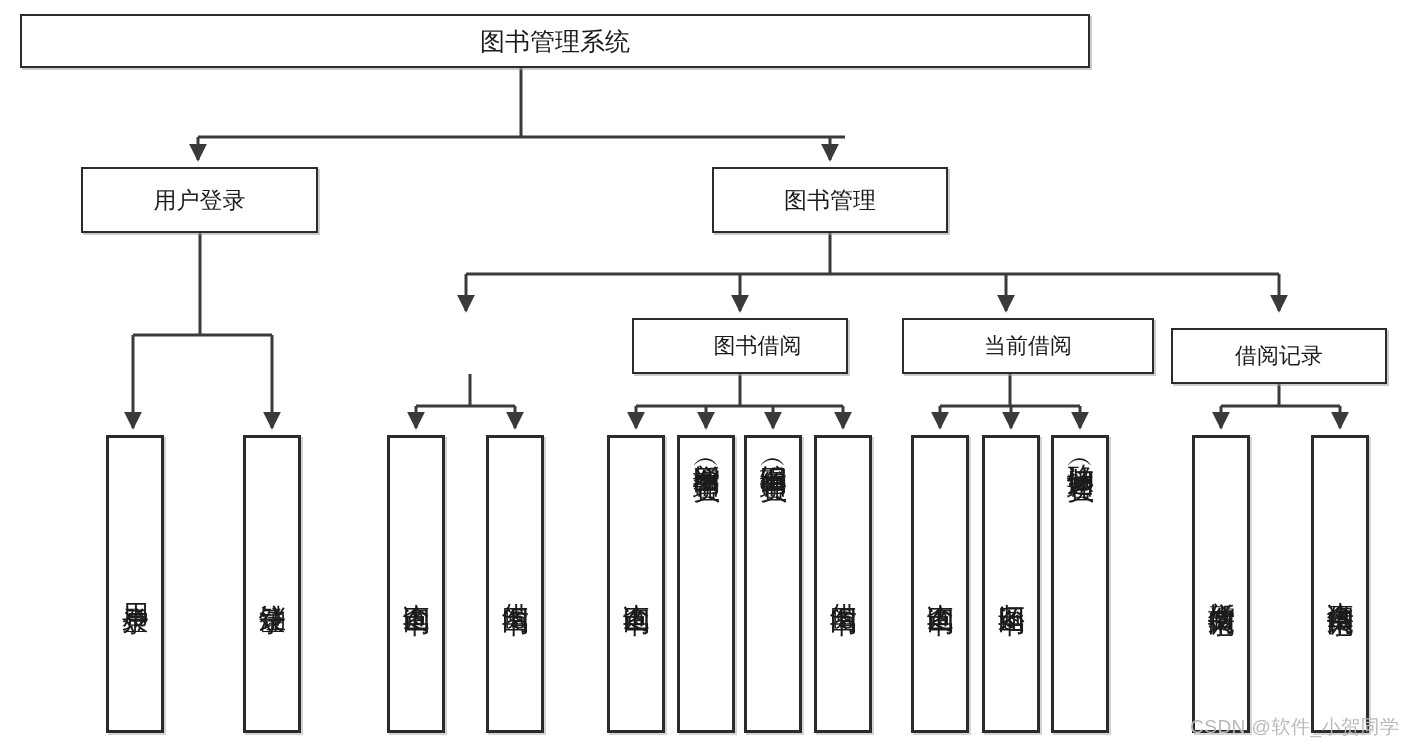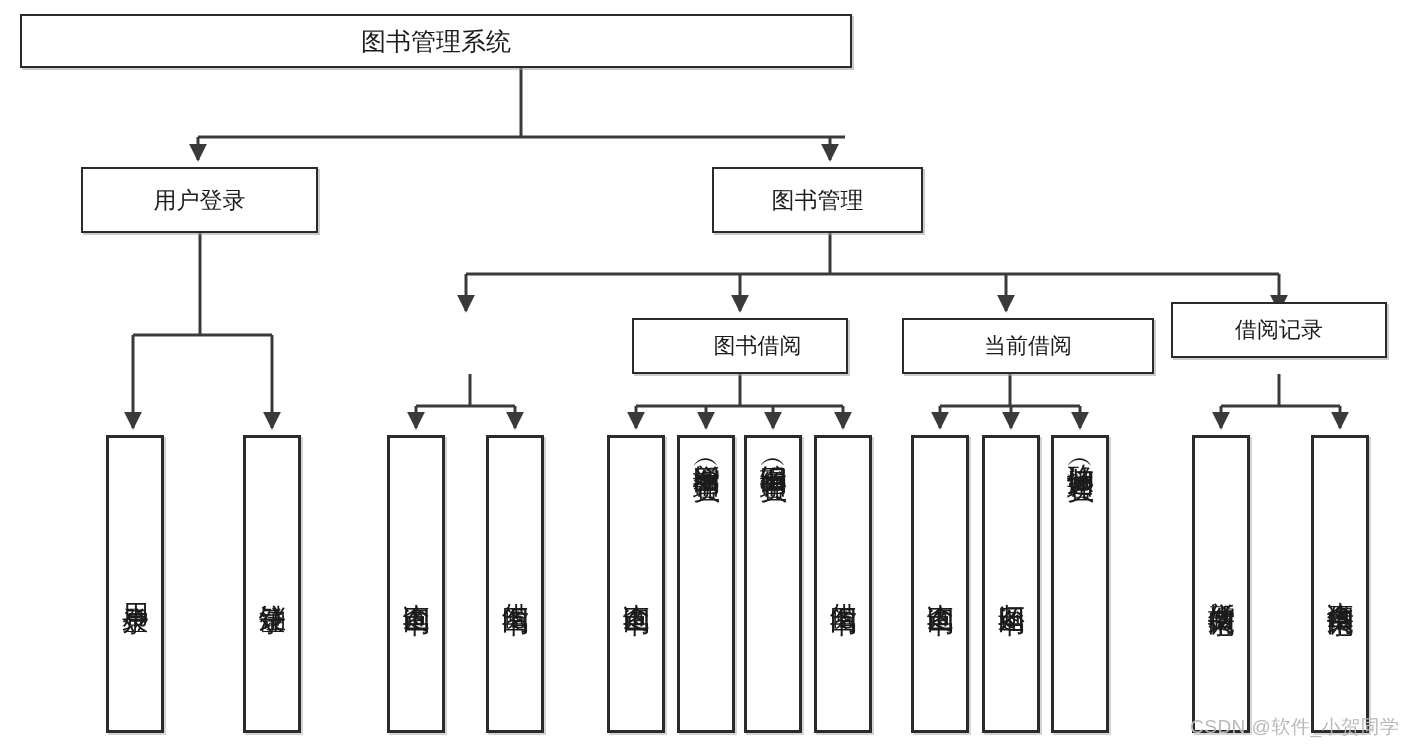--- a/index.html
+++ b/index.html
@@ -120,42 +120,42 @@
       <path d="M 1011 406 L 1011 428" marker-end="url(#arrow)"></path>
       <path d="M 1080 406 L 1080 428" marker-end="url(#arrow)"></path>
 
       <path d="M 1279 374 L 1279 406"></path>
       <path d="M 1221 406 L 1340 406"></path>
       <path d="M 1221 406 L 1221 428" marker-end="url(#arrow)"></path>
       <path d="M 1340 406 L 1340 428" marker-end="url(#arrow)"></path>
     </g>
   </svg>
 
-  <div class="node node-root" style="left:20px; top:14px; width:832px; height:54px;">
+  <div class="node node-root" style="left:20px; top:14px; width:1070px; height:54px;">
     <span class="node-label">图书管理系统</span>
   </div>
 
   <div class="node node-l1" style="left:81px; top:167px; width:237px; height:66px;">
     <span class="node-label">用户登录</span>
   </div>
 
-  <div class="node node-l1" style="left:712px; top:167px; width:211px; height:66px;">
+  <div class="node node-l1" style="left:712px; top:167px; width:236px; height:66px;">
     <span class="node-label">图书管理</span>
   </div>
 
 
   <div class="node node-l2" style="left:632px; top:318px; width:216px; height:56px;padding-left:35px;">
     <span class="node-label">图书借阅</span>
   </div>
 
   <div class="node node-l2" style="left:902px; top:318px; width:252px; height:56px;">
     <span class="node-label">当前借阅</span>
   </div>
 
-  <div class="node node-l2" style="left:1171px; top:302px; width:216px; height:56px;">
+  <div class="node node-l2" style="left:1171px; top:328px; width:216px; height:56px;">
     <span class="node-label">借阅记录</span>
   </div>
 
   <div class="node node-leaf leaf-mid" style="left:106px; top:435px; width:58px; height:298px;">
     <span class="node-label">用户登录</span>
   </div>
   <div class="node node-leaf leaf-mid" style="left:243px; top:435px; width:58px; height:298px;">
     <span class="node-label">注销登录</span>
   </div>
 

